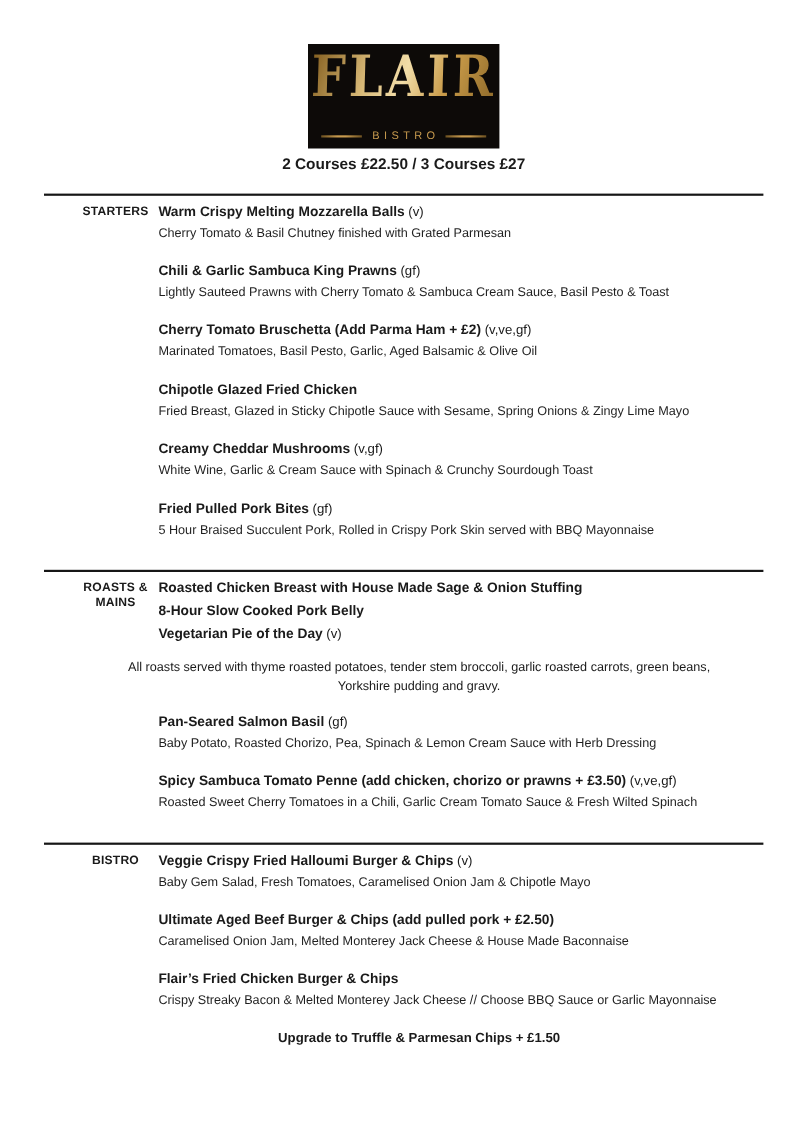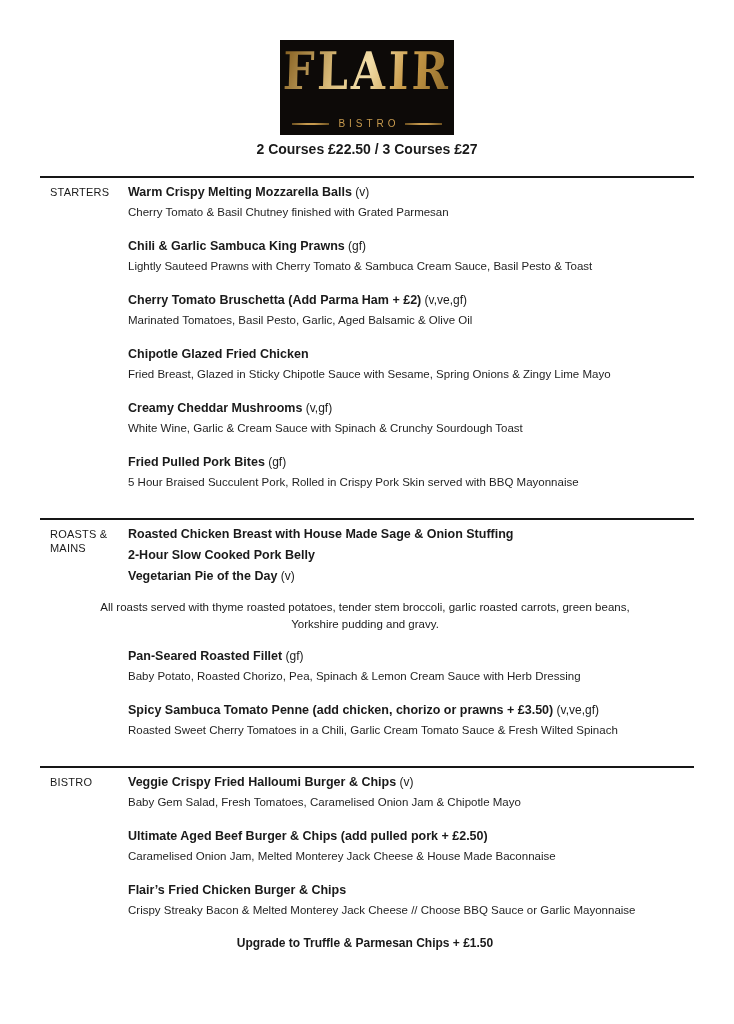--- a/index.html
+++ b/index.html
@@ -48,24 +48,25 @@
   .title2 {
     text-align: center;
     font-size: 14px; font-weight: 700; line-height: 28px;
   }
 
   
   #sections { margin-top: 13px; }
   .rule { margin: 0 40px; border-top: 2px solid #161616; }
   .section-body { display: flex; padding-bottom: 12px; }
   .section-label {
-    width: 78px; margin-left: 50px; flex: 0 0 78px;
+    width: 78px; margin-left: 66px; flex: 0 0 78px;
     padding-top: 7px;
-    font-size: 11px; font-weight: 400; line-height: 14px;
+    font-size: 11px; font-weight: 700; line-height: 14px;
     letter-spacing: 0.2px;
+    text-align: center;
   }
   .section-content { flex: 1; margin-right: 44px; padding-top: 4px; }
 
   .item { margin-bottom: 14px; }
   .item-title { font-size: 12.5px; font-weight: 700; line-height: 20px; }
   .item-title .tags { font-weight: 400; font-size: 12px; }
   .item-desc { font-size: 11.5px; font-weight: 400; line-height: 20px; color: #1f1f1f; }
 
   .line-entry { font-size: 12.5px; font-weight: 700; line-height: 21px; }
   .line-entry .tags { font-weight: 400; font-size: 12px; }
@@ -130,27 +131,27 @@
       </section>
       <section class="section">
         <div class="rule"></div>
         <div class="section-body">
           <div class="section-label">
             <div class="label-line">ROASTS &amp;</div>
             <div class="label-line">MAINS</div>
           </div>
           <div class="section-content">
             <div class="line-entry"><span><span class="title-text">Roasted Chicken Breast with House Made Sage &amp; Onion Stuffing</span></span></div>
-            <div class="line-entry"><span><span class="title-text">2-Hour Slow Cooked Pork Belly</span></span></div>
+            <div class="line-entry"><span><span class="title-text">8-Hour Slow Cooked Pork Belly</span></span></div>
             <div class="line-entry"><span><span class="title-text">Vegetarian Pie of the Day</span><span class="tags"> (v)</span></span></div>
             <div class="note">
               <div class="note-inner">All roasts served with thyme roasted potatoes, tender stem broccoli, garlic roasted carrots, green beans, Yorkshire pudding and gravy.</div>
             </div>
             <div class="item">
-              <div class="item-title"><span class="title-text">Pan-Seared Roasted Fillet</span><span class="tags"> (gf)</span></div>
+              <div class="item-title"><span class="title-text">Pan-Seared Salmon Basil</span><span class="tags"> (gf)</span></div>
               <div class="item-desc">Baby Potato, Roasted Chorizo, Pea, Spinach &amp; Lemon Cream Sauce with Herb Dressing</div>
             </div>
             <div class="item">
               <div class="item-title"><span class="title-text">Spicy Sambuca Tomato Penne (add chicken, chorizo or prawns + £3.50)</span><span class="tags"> (v,ve,gf)</span></div>
               <div class="item-desc">Roasted Sweet Cherry Tomatoes in a Chili, Garlic Cream Tomato Sauce &amp; Fresh Wilted Spinach</div>
             </div>
           </div>
         </div>
       </section>
       <section class="section">

